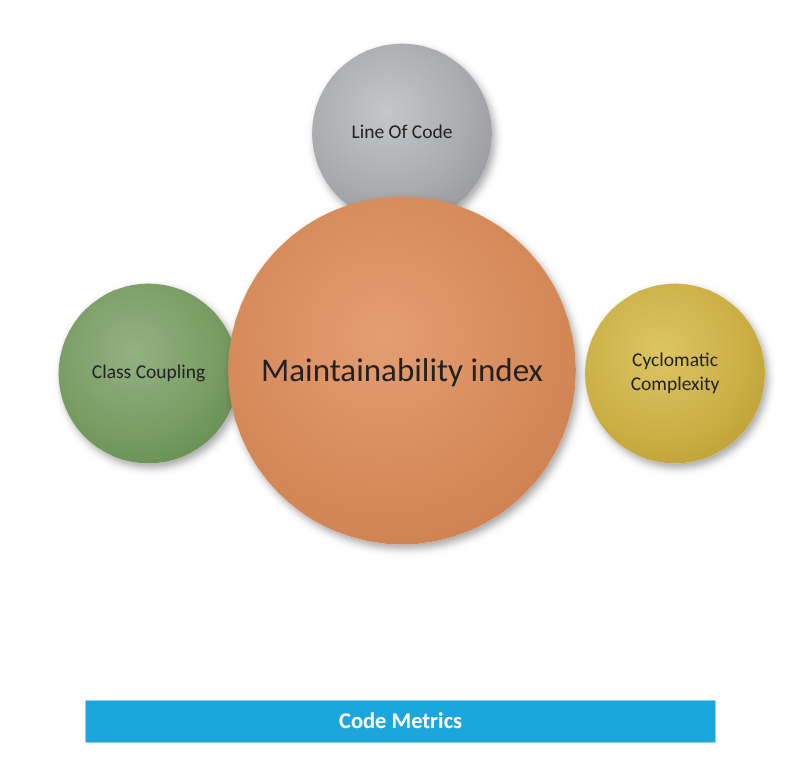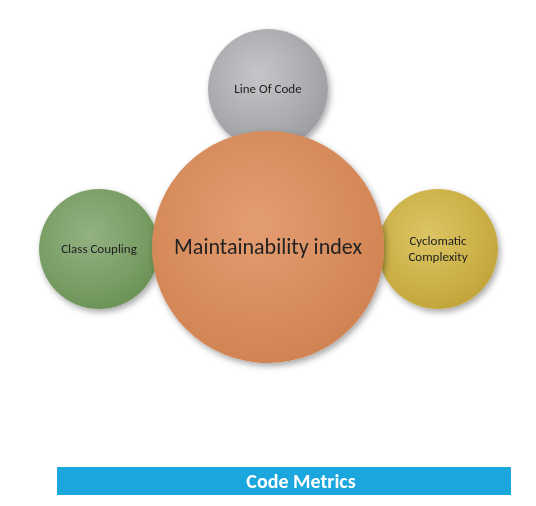--- a/index.html
+++ b/index.html
@@ -45,21 +45,21 @@
     color: #222;
     padding: 0 8px;
   }
   .c-top {
     left: 208px;
     top: 29px;
     background: radial-gradient(circle at 42% 38%, #c5c6c8 0%, #a6a7aa 60%, #8e8f92 100%);
     z-index: 2;
   }
   .c-right {
-    left: 378px;
+    left: 390px;
     top: 189px;
     background: radial-gradient(circle at 42% 38%, #ddc564 0%, #c9ad42 60%, #b4982e 100%);
     z-index: 2;
   }
   .c-bottom {
     left: 208px;
     top: 343px;
     background: radial-gradient(circle at 42% 38%, #7f91bb 0%, #5f74a6 60%, #4a608f 100%);
     z-index: 6;
   }
@@ -72,25 +72,24 @@
   }
   .title-bar {
     position: absolute;
     left: 57px;
     top: 467px;
     width: 420px;
     height: 28px;
     background: #1ba6de;
     color: #ffffff;
     font-weight: 700;
-    font-size: 20px;
+    font-size: 15px;
     display: flex;
     align-items: center;
     justify-content: center;
-    padding-left: 34px;
   }
 </style>
 </head>
 <body>
 
 <div class="canvas">
 
   <div class="circle small-circle c-top">
     <span>Line Of Code</span>
   </div>

